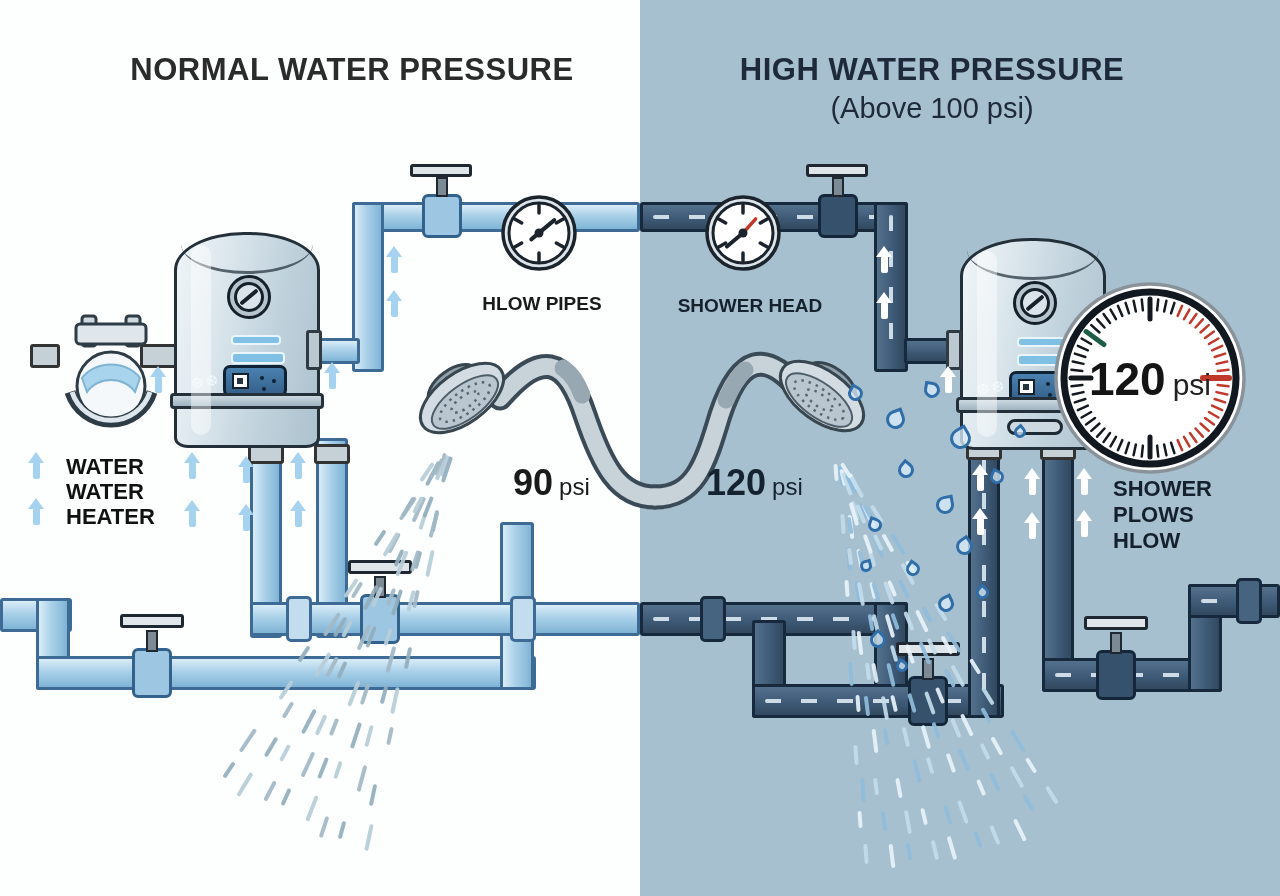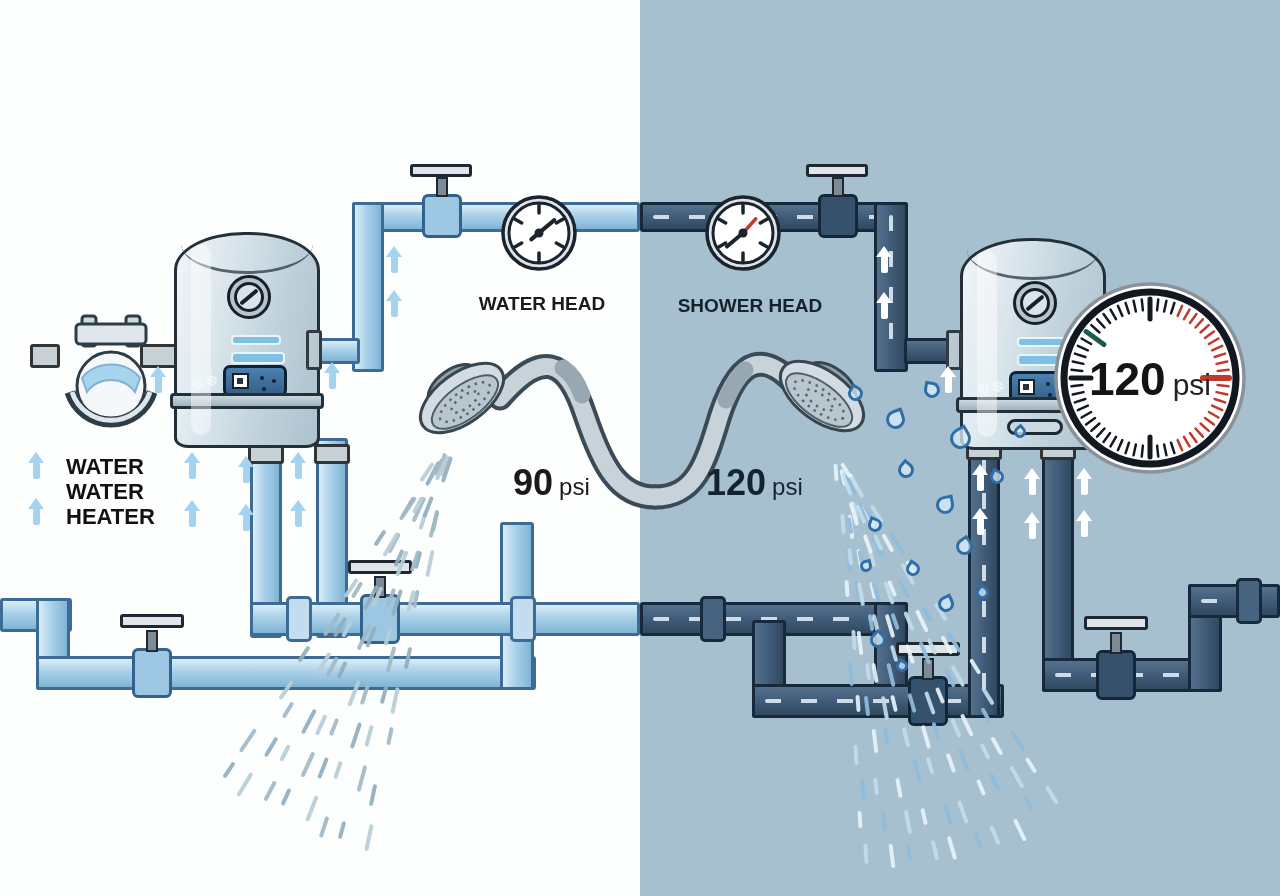--- a/index.html
+++ b/index.html
@@ -76,20 +76,25 @@
   #biggauge-text .val{font-size:46px;font-weight:bold;color:#141414;}
   #biggauge-text .unit{font-size:30px;color:#222;margin-left:7px;}
 </style>
 </head>
 <body>
 
 <div id="canvas">
   <div id="panel-right" class="abs"></div>
 
   <div id="title-left" class="abs title-block">
+    <div class="title">NORMAL WATER PRESSURE</div>
+  </div>
+  <div id="title-right" class="abs title-block">
+    <div class="title">HIGH WATER PRESSURE</div>
+    <div class="subtitle">(Above 100 psi)</div>
   </div>
 
   <div class="pipe p-l h" style="left:352px;top:202px;width:288px;height:30px;"></div>
   <div class="pipe p-l v" style="left:352px;top:202px;width:32px;height:170px;"></div>
   <div class="pipe p-l h" style="left:316px;top:338px;width:44px;height:26px;"></div>
   <div class="stub" style="left:140px;top:344px;width:48px;height:24px;"></div>
   <div class="stub" style="left:30px;top:344px;width:30px;height:24px;"></div>
   <div class="pipe p-l h" style="left:0;top:598px;width:72px;height:34px;"></div>
   <div class="pipe p-l v" style="left:36px;top:598px;width:34px;height:92px;"></div>
   <div class="pipe p-l h" style="left:36px;top:656px;width:500px;height:34px;"></div>
@@ -310,26 +315,31 @@
         <line x1="72.3419082708456" y1="37.878908880303136" x2="67.86780519701179" y2="27.829908846234517" stroke="#13191f" stroke-width="2.5" stroke-linecap="round"></line>
         <line x1="78.98684438250356" y1="35.32815689192957" x2="75.58765744437913" y2="24.866535212682876" stroke="#13191f" stroke-width="2.5" stroke-linecap="round"></line>
         <line x1="85.86200502439233" y1="33.48596315010123" x2="83.57497642539697" y2="22.726339542029365" stroke="#13191f" stroke-width="2.5" stroke-linecap="round"></line>
         <line x1="92.89206449779957" y1="32.37251111495742" x2="91.74225140185538" y2="21.432770265906413" stroke="#13191f" stroke-width="2.5" stroke-linecap="round"></line>
       </g>
   </svg>
   <div id="biggauge-text">
     <span class="val">120</span><span class="unit">psi</span>
   </div>
 
-  <div class="lab" style="left:462px;top:293px;width:160px;text-align:center;font-size:19px;color:#1a1a1a;">WATER HEAD</div>
+  <div class="lab" style="left:462px;top:293px;width:160px;text-align:center;font-size:19px;color:#1a1a1a;">HLOW PIPES</div>
   <div class="lab" style="left:672px;top:295px;width:156px;text-align:center;font-size:19px;color:#15222e;">SHOWER HEAD</div>
   <div class="lab" style="left:66px;top:454px;font-size:22px;line-height:25px;color:#111;">
     <div>WATER</div>
     <div>WATER</div>
     <div>HEATER</div>
+  </div>
+  <div class="lab" style="left:1113px;top:476px;font-size:22px;line-height:26px;color:#14202c;">
+    <div>SHOWER</div>
+    <div>PLOWS</div>
+    <div>HLOW</div>
   </div>
   <div class="psi-lab" style="left:513px;top:462px;color:#1a1a1a;">
     <span class="val">90</span><span class="unit">psi</span>
   </div>
   <div class="psi-lab" style="left:706px;top:462px;color:#152331;">
     <span class="val">120</span><span class="unit">psi</span>
   </div>
 
   <div id="fx" class="abs" style="left:0;top:0;width:1280px;height:896px;pointer-events:none;">
       <div class="sdash" style="left: 440.594px; top: 453.432px; width: 4px; height: 18px; background: rgb(162, 185, 198); opacity: 0.92; transform: rotate(12deg);"></div>

